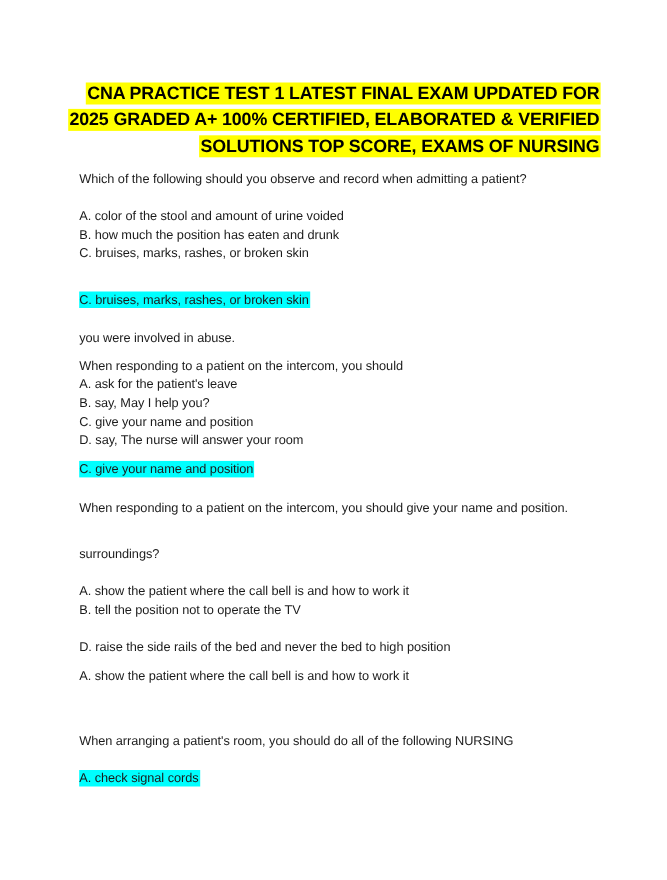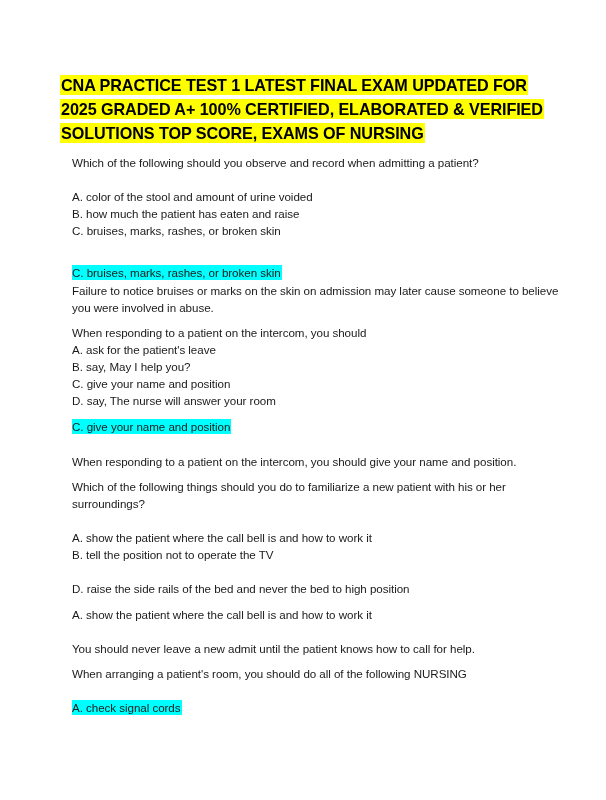--- a/index.html
+++ b/index.html
@@ -21,21 +21,21 @@
       top: 0;
       width: 606px;
       height: 800px;
       background: #ffffff;
     }
     .title {
       position: absolute;
       left: 60px;
       top: 73px;
       width: 486px;
-      text-align: left;
+      text-align: right;
       font-weight: bold;
       font-size: 16.2px;
       line-height: 24px;
       letter-spacing: -0.1px;
       color: #000;
     }
     .title .hl-line {
       background: #ffff00;
       padding: 1px 1px;
     }
@@ -59,38 +59,35 @@
 <div class="page">
 
   <div class="title">
     <div><span class="hl-line">CNA PRACTICE TEST 1 LATEST FINAL EXAM UPDATED FOR</span></div>
     <div><span class="hl-line">2025 GRADED A+ 100% CERTIFIED, ELABORATED &amp; VERIFIED</span></div>
     <div><span class="hl-line">SOLUTIONS TOP SCORE, EXAMS OF NURSING</span></div>
   </div>
 
   <div class="line" style="top:155px">Which of the following should you observe and record when admitting a patient?</div>
   <div class="line" style="top:189px">A. color of the stool and amount of urine voided</div>
-  <div class="line" style="top:206px">B. how much the patient has eaten and raise</div>
+  <div class="line" style="top:206px">B. how much the position has eaten and drunk</div>
   <div class="line" style="top:223px">C. bruises, marks, rashes, or broken skin</div>
   <div class="line" style="top:265px"><span class="hl">C. bruises, marks, rashes, or broken skin</span></div>
-  <div class="line" style="top:283px">Failure to notice bruises or marks on the skin on admission may later cause someone to believe</div>
   <div class="line" style="top:300px">you were involved in abuse.</div>
 
   <div class="line" style="top:325px">When responding to a patient on the intercom, you should</div>
   <div class="line" style="top:342px">A. ask for the patient's leave</div>
   <div class="line" style="top:359px">B. say, May I help you?</div>
   <div class="line" style="top:376px">C. give your name and position</div>
   <div class="line" style="top:393px">D. say, The nurse will answer your room</div>
   <div class="line" style="top:419px"><span class="hl">C. give your name and position</span></div>
   <div class="line" style="top:454px">When responding to a patient on the intercom, you should give your name and position.</div>
 
-  <div class="line" style="top:479px">Which of the following things should you do to familiarize a new patient with his or her</div>
   <div class="line" style="top:496px">surroundings?</div>
   <div class="line" style="top:530px">A. show the patient where the call bell is and how to work it</div>
   <div class="line" style="top:547px">B. tell the position not to operate the TV</div>
   <div class="line" style="top:581px">D. raise the side rails of the bed and never the bed to high position</div>
   <div class="line" style="top:607px">A. show the patient where the call bell is and how to work it</div>
-  <div class="line" style="top:641px">You should never leave a new admit until the patient knows how to call for help.</div>
 
   <div class="line" style="top:666px">When arranging a patient's room, you should do all of the following NURSING</div>
   <div class="line" style="top:700px"><span class="hl">A. check signal cords</span></div>
 
 </div>
 
 </body></html>

